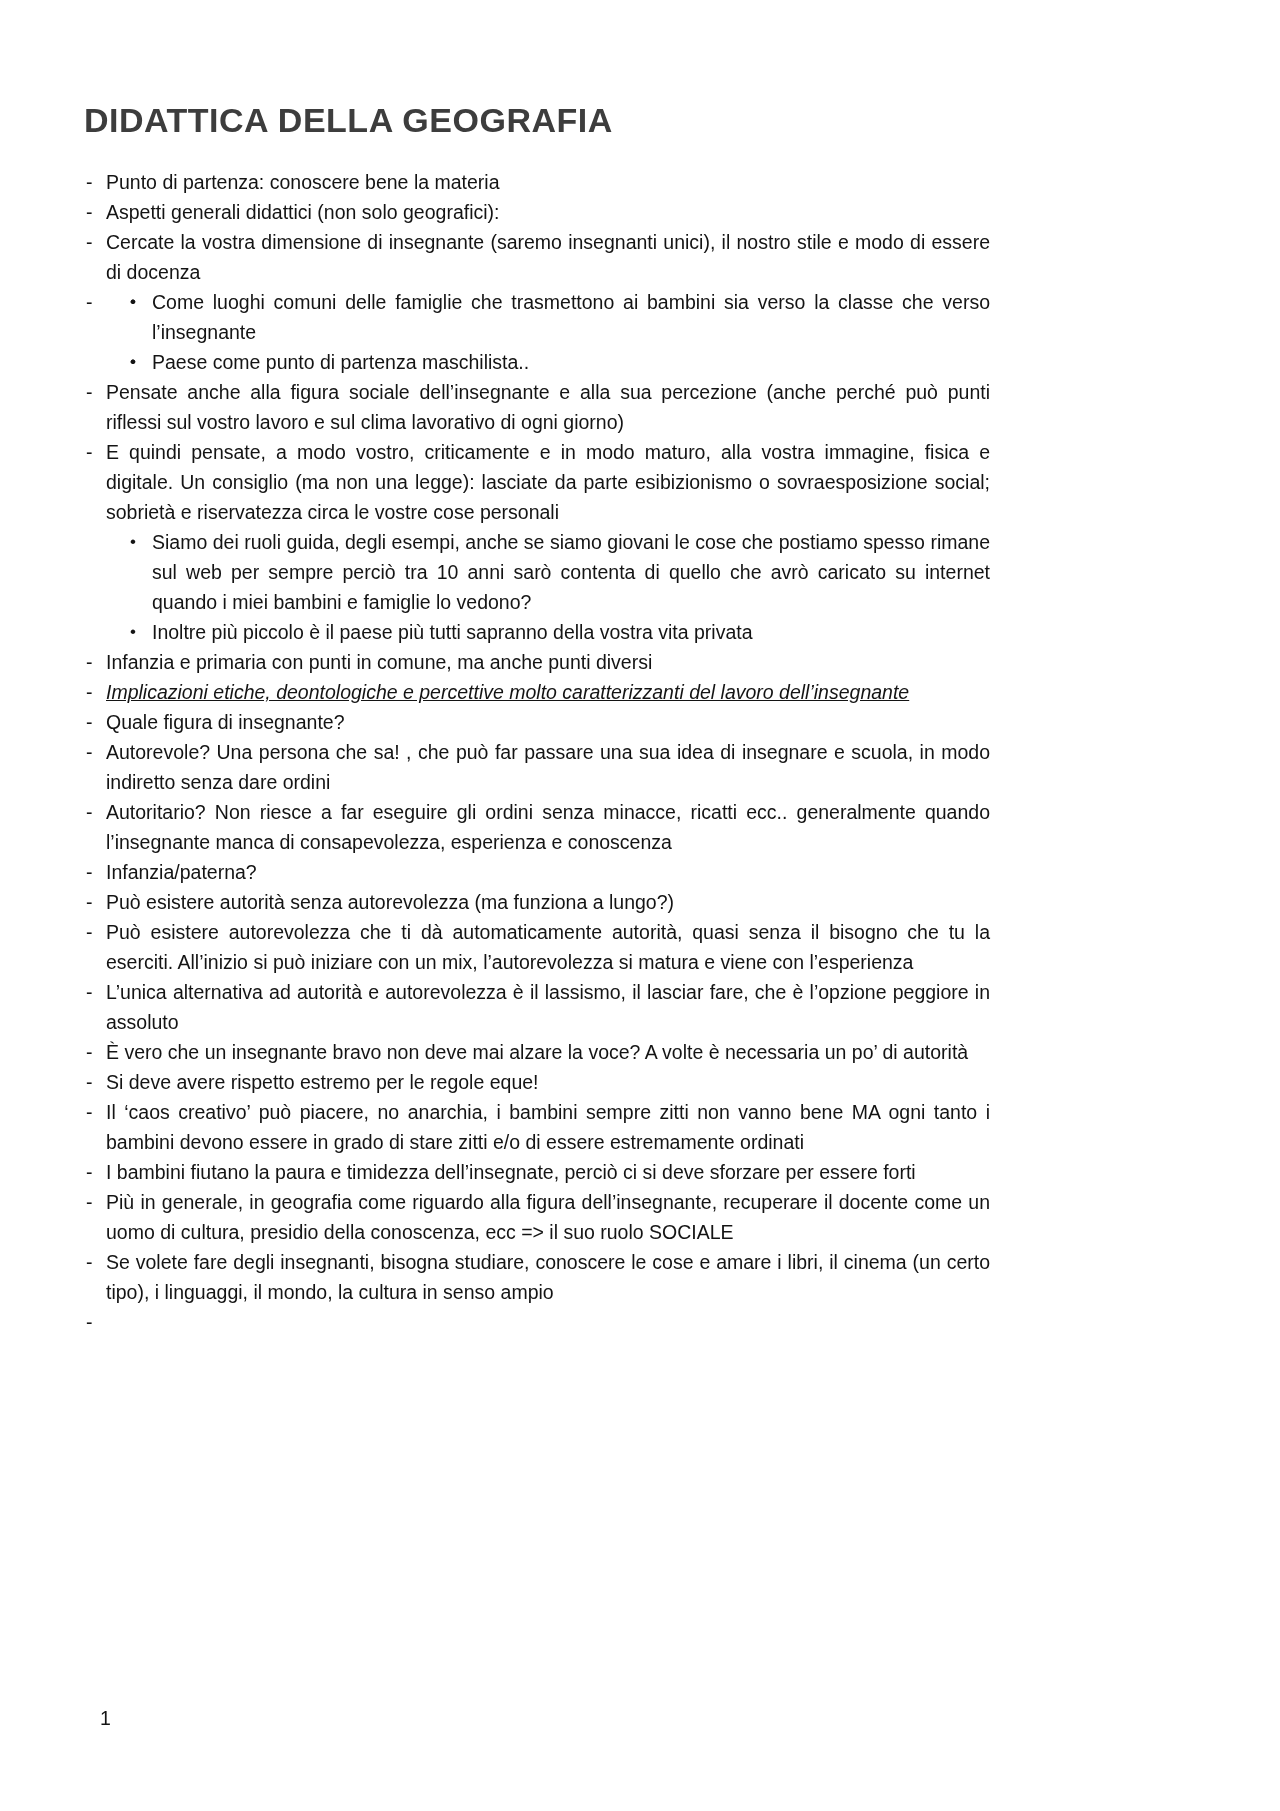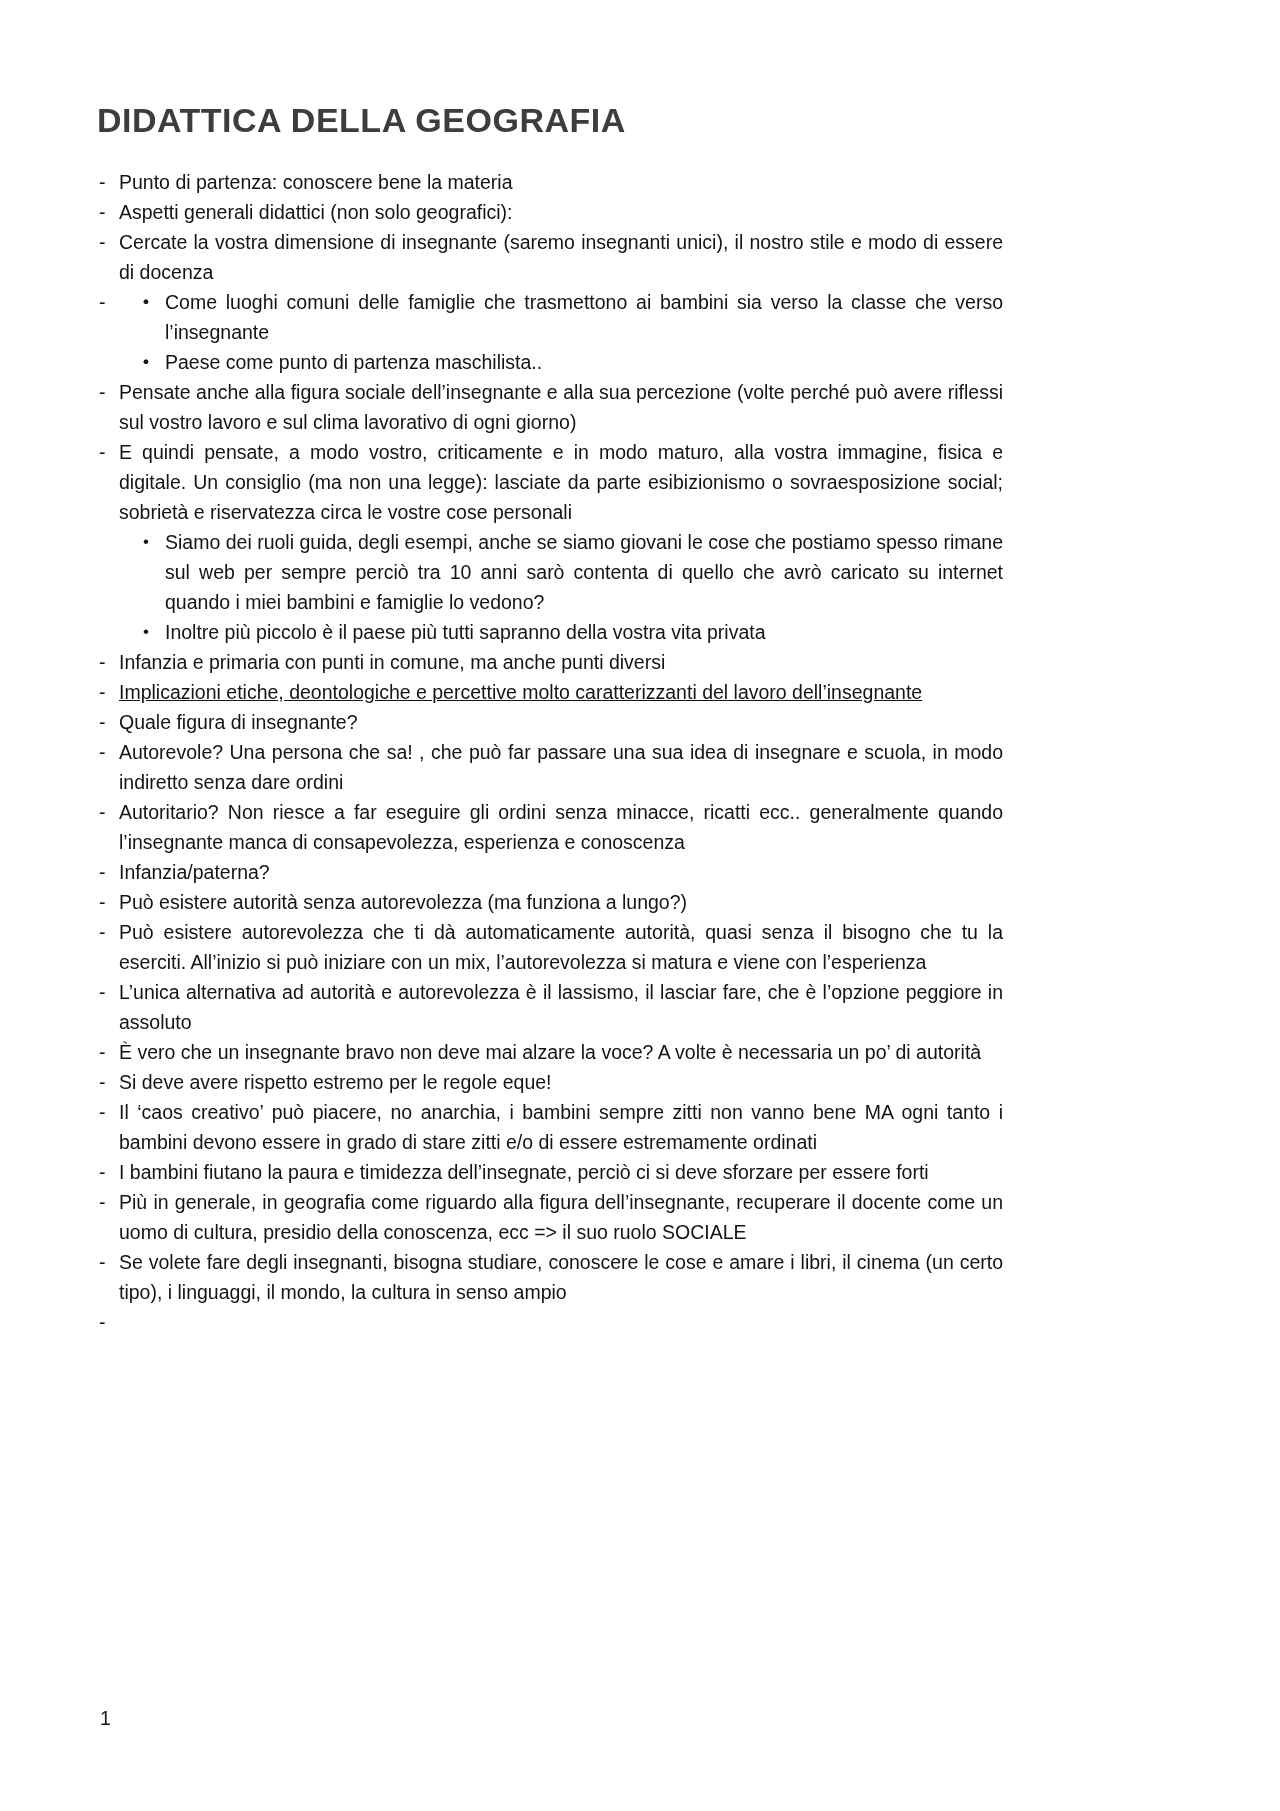--- a/index.html
+++ b/index.html
@@ -11,21 +11,21 @@
     position: relative;
     width: 1280px;
     height: 1811px;
     background: #ffffff;
     font-family: "Liberation Sans", sans-serif;
     color: #141414;
     overflow: hidden;
   }
   .content {
     position: absolute;
-    left: 97px;
+    left: 84px;
     top: 100px;
     width: 906px;
   }
   .doc-title {
     margin: 0 0 27px 0;
     font-size: 34px;
     line-height: 40px;
     font-weight: bold;
     color: #3d3d3d;
     letter-spacing: 0.5px;
@@ -40,21 +40,21 @@
   }
   .item .marker {
     position: absolute;
     top: 0;
     text-align: left;
   }
   .item.l1 { padding-left: 22px; }
   .item.l1 .marker { left: 2px; }
   .item.l2 { padding-left: 68px; }
   .item.l2 .marker { left: 46px; font-size: 17px; }
-  .item.underlined .text { text-decoration: underline; }
+  .item.underlined .text { text-decoration: underline; font-style: italic; }
   .page-number {
     position: absolute;
     left: 100px;
     top: 1703px;
     font-size: 19.5px;
     line-height: 30px;
     color: #141414;
   }
 </style>
 </head>
@@ -65,21 +65,21 @@
     <h1 class="doc-title">DIDATTICA DELLA GEOGRAFIA</h1>
     <div class="bullet-list">
         <div class="item l1"><span class="marker">-</span><span class="text">Punto di partenza: conoscere bene la materia</span></div>
         <div class="item l1"><span class="marker">-</span><span class="text">Aspetti generali didattici (non solo geografici):</span></div>
         <div class="item l1"><span class="marker">-</span><span class="text">Cercate la vostra dimensione di insegnante (saremo insegnanti unici), il nostro stile e modo di essere di docenza</span></div>
         <div class="item l2"><span class="marker">•</span></div>
         <div class="item l1"><span class="marker">-</span></div>
         <div class="item l2"><span class="marker">•</span><span class="text">Come luoghi comuni delle famiglie che trasmettono ai bambini sia verso la classe che verso l’insegnante</span></div>
         <div class="item l2"><span class="marker">•</span></div>
         <div class="item l2"><span class="marker">•</span><span class="text">Paese come punto di partenza maschilista..</span></div>
-        <div class="item l1"><span class="marker">-</span><span class="text">Pensate anche alla figura sociale dell’insegnante e alla sua percezione (volte perché può avere riflessi sul vostro lavoro e sul clima lavorativo di ogni giorno)</span></div>
+        <div class="item l1"><span class="marker">-</span><span class="text">Pensate anche alla figura sociale dell’insegnante e alla sua percezione (anche perché può punti riflessi sul vostro lavoro e sul clima lavorativo di ogni giorno)</span></div>
         <div class="item l1"><span class="marker">-</span><span class="text">E quindi pensate, a modo vostro, criticamente e in modo maturo, alla vostra immagine, fisica e digitale. Un consiglio (ma non una legge): lasciate da parte esibizionismo o sovraesposizione social; sobrietà e riservatezza circa le vostre cose personali</span></div>
         <div class="item l2"><span class="marker">•</span><span class="text">Siamo dei ruoli guida, degli esempi, anche se siamo giovani le cose che postiamo spesso rimane sul web per sempre perciò tra 10 anni sarò contenta di quello che avrò caricato su internet quando i miei bambini e famiglie lo vedono?</span></div>
         <div class="item l2"><span class="marker">•</span><span class="text">Inoltre più piccolo è il paese più tutti sapranno della vostra vita privata</span></div>
         <div class="item l1"><span class="marker">-</span><span class="text">Infanzia e primaria con punti in comune, ma anche punti diversi</span></div>
         <div class="item l1 underlined"><span class="marker">-</span><span class="text">Implicazioni etiche, deontologiche e percettive molto caratterizzanti del lavoro dell’insegnante</span></div>
         <div class="item l1"><span class="marker">-</span><span class="text">Quale figura di insegnante?</span></div>
         <div class="item l1"><span class="marker">-</span><span class="text">Autorevole? Una persona che sa! , che può far passare una sua idea di insegnare e scuola, in modo indiretto senza dare ordini</span></div>
         <div class="item l1"><span class="marker">-</span><span class="text">Autoritario? Non riesce a far eseguire gli ordini senza minacce, ricatti ecc.. generalmente quando l’insegnante manca di consapevolezza, esperienza e conoscenza</span></div>
         <div class="item l1"><span class="marker">-</span><span class="text">Infanzia/paterna?</span></div>
         <div class="item l1"><span class="marker">-</span><span class="text">Può esistere autorità senza autorevolezza (ma funziona a lungo?)</span></div>

